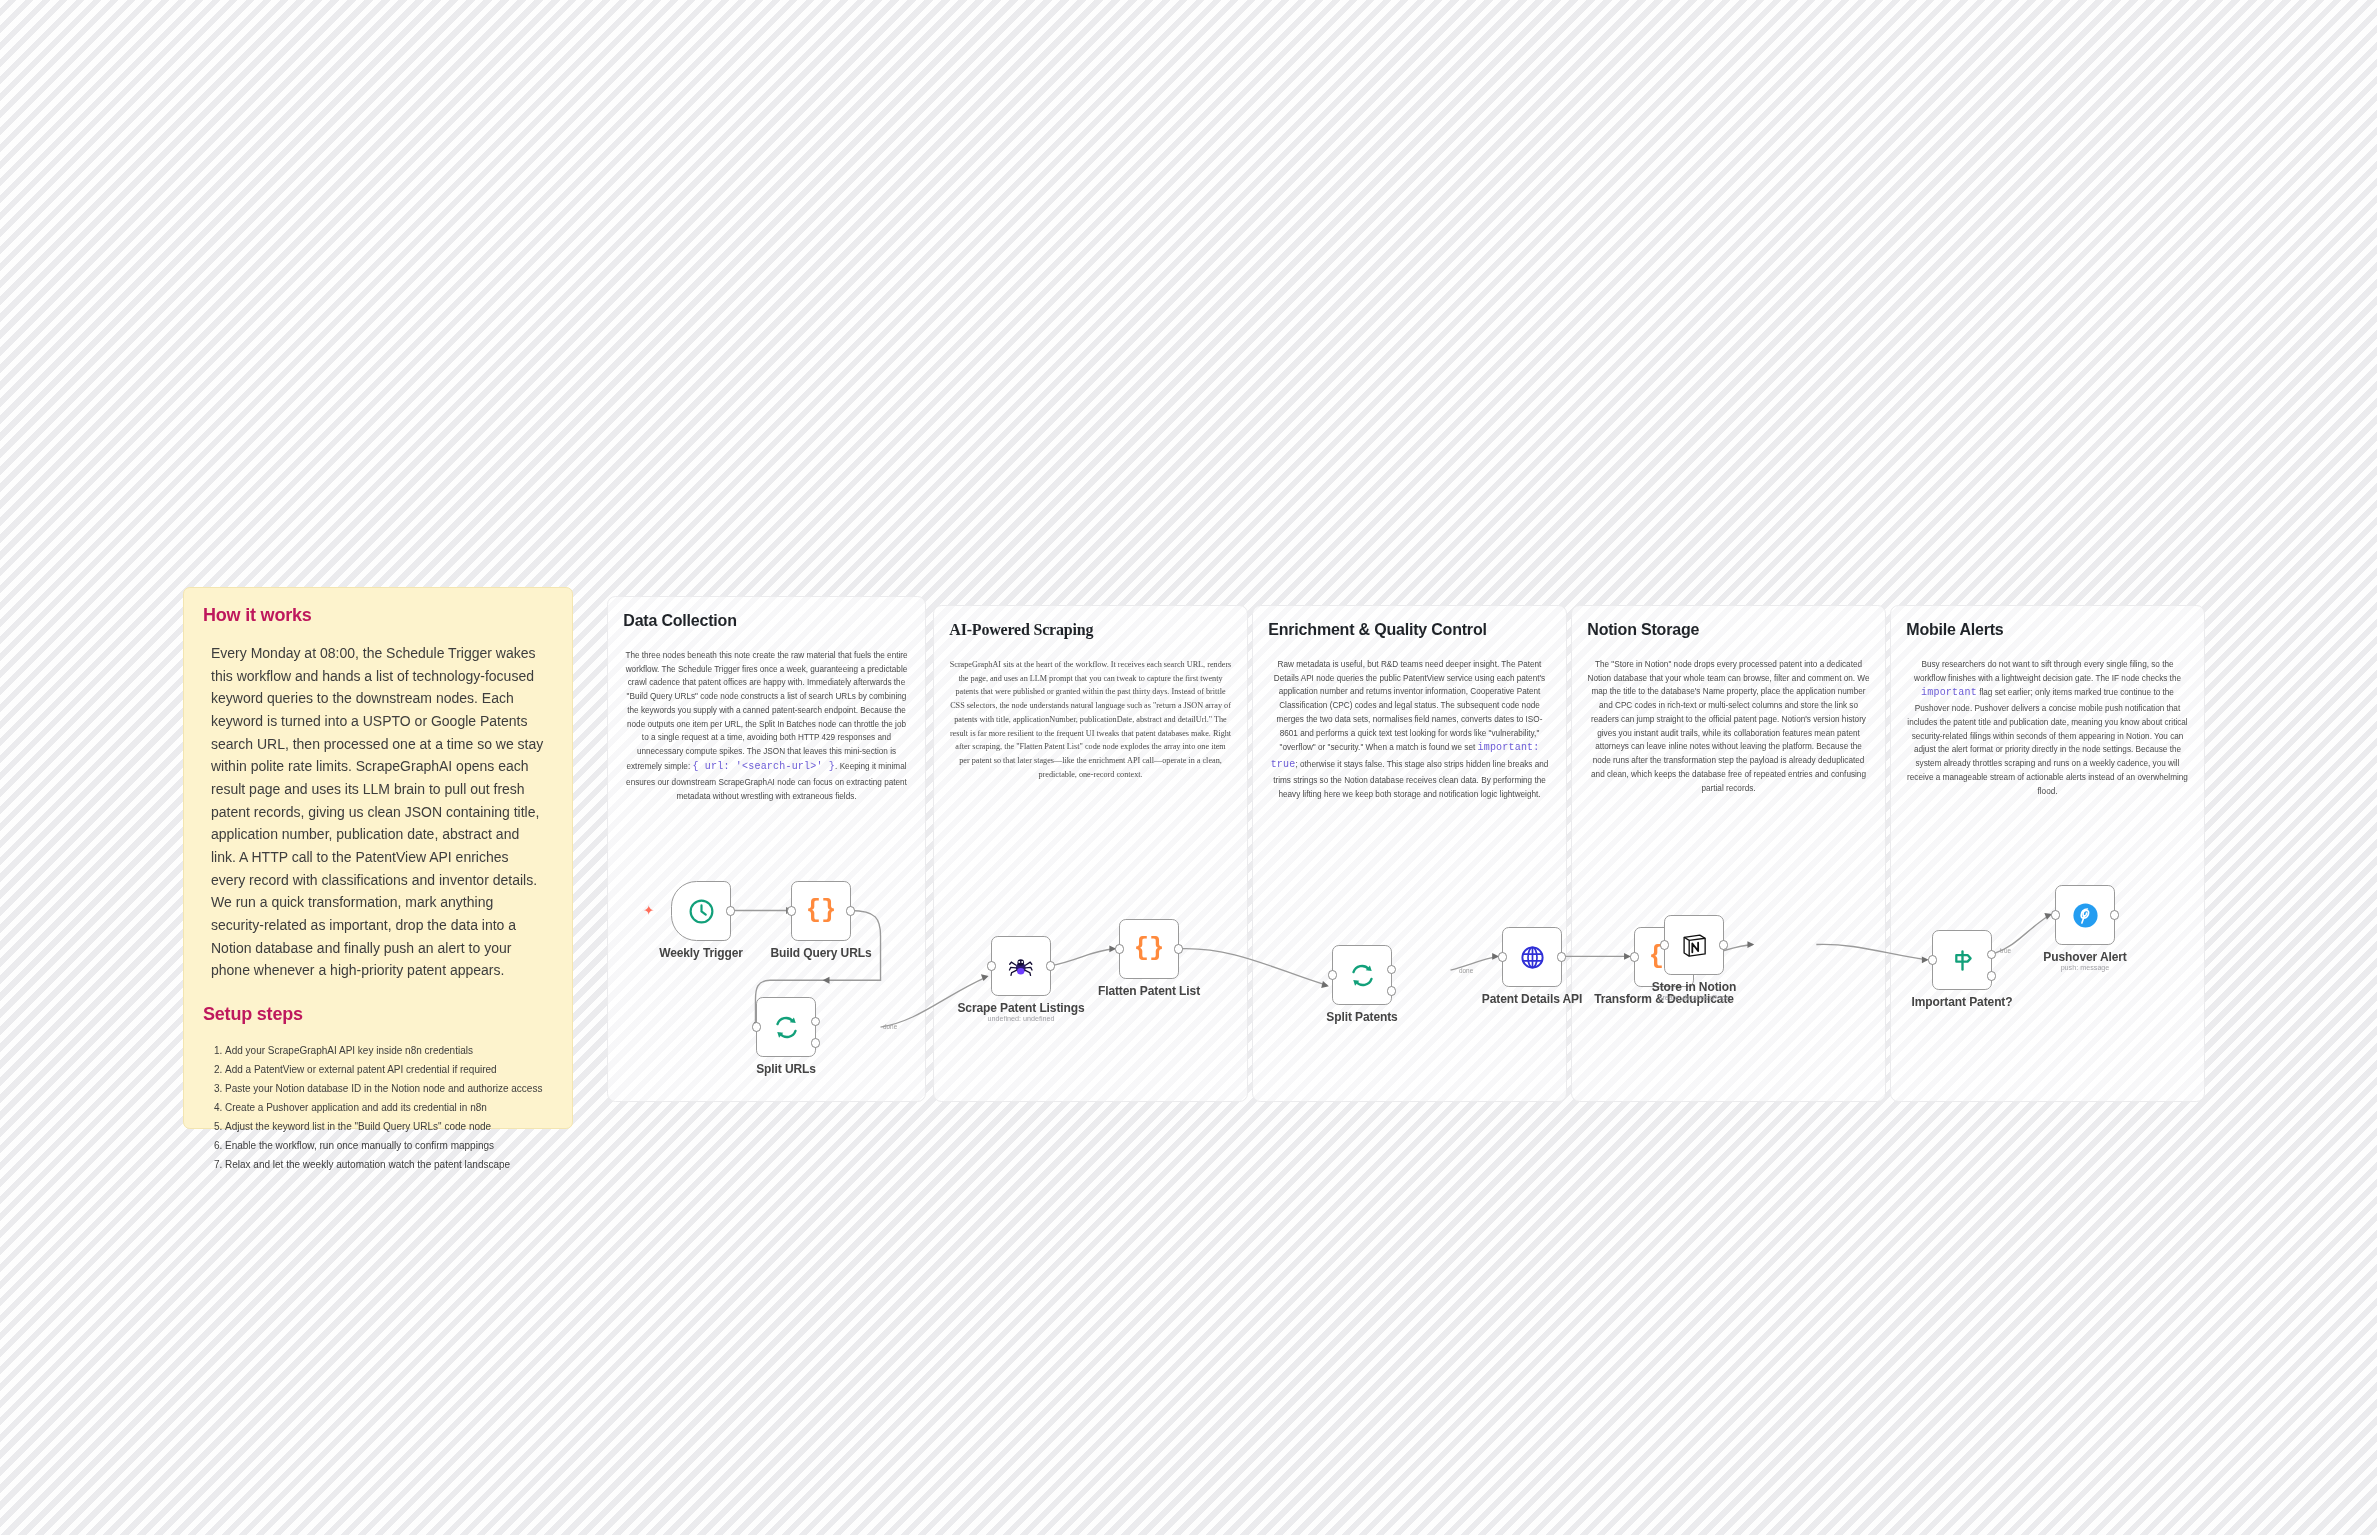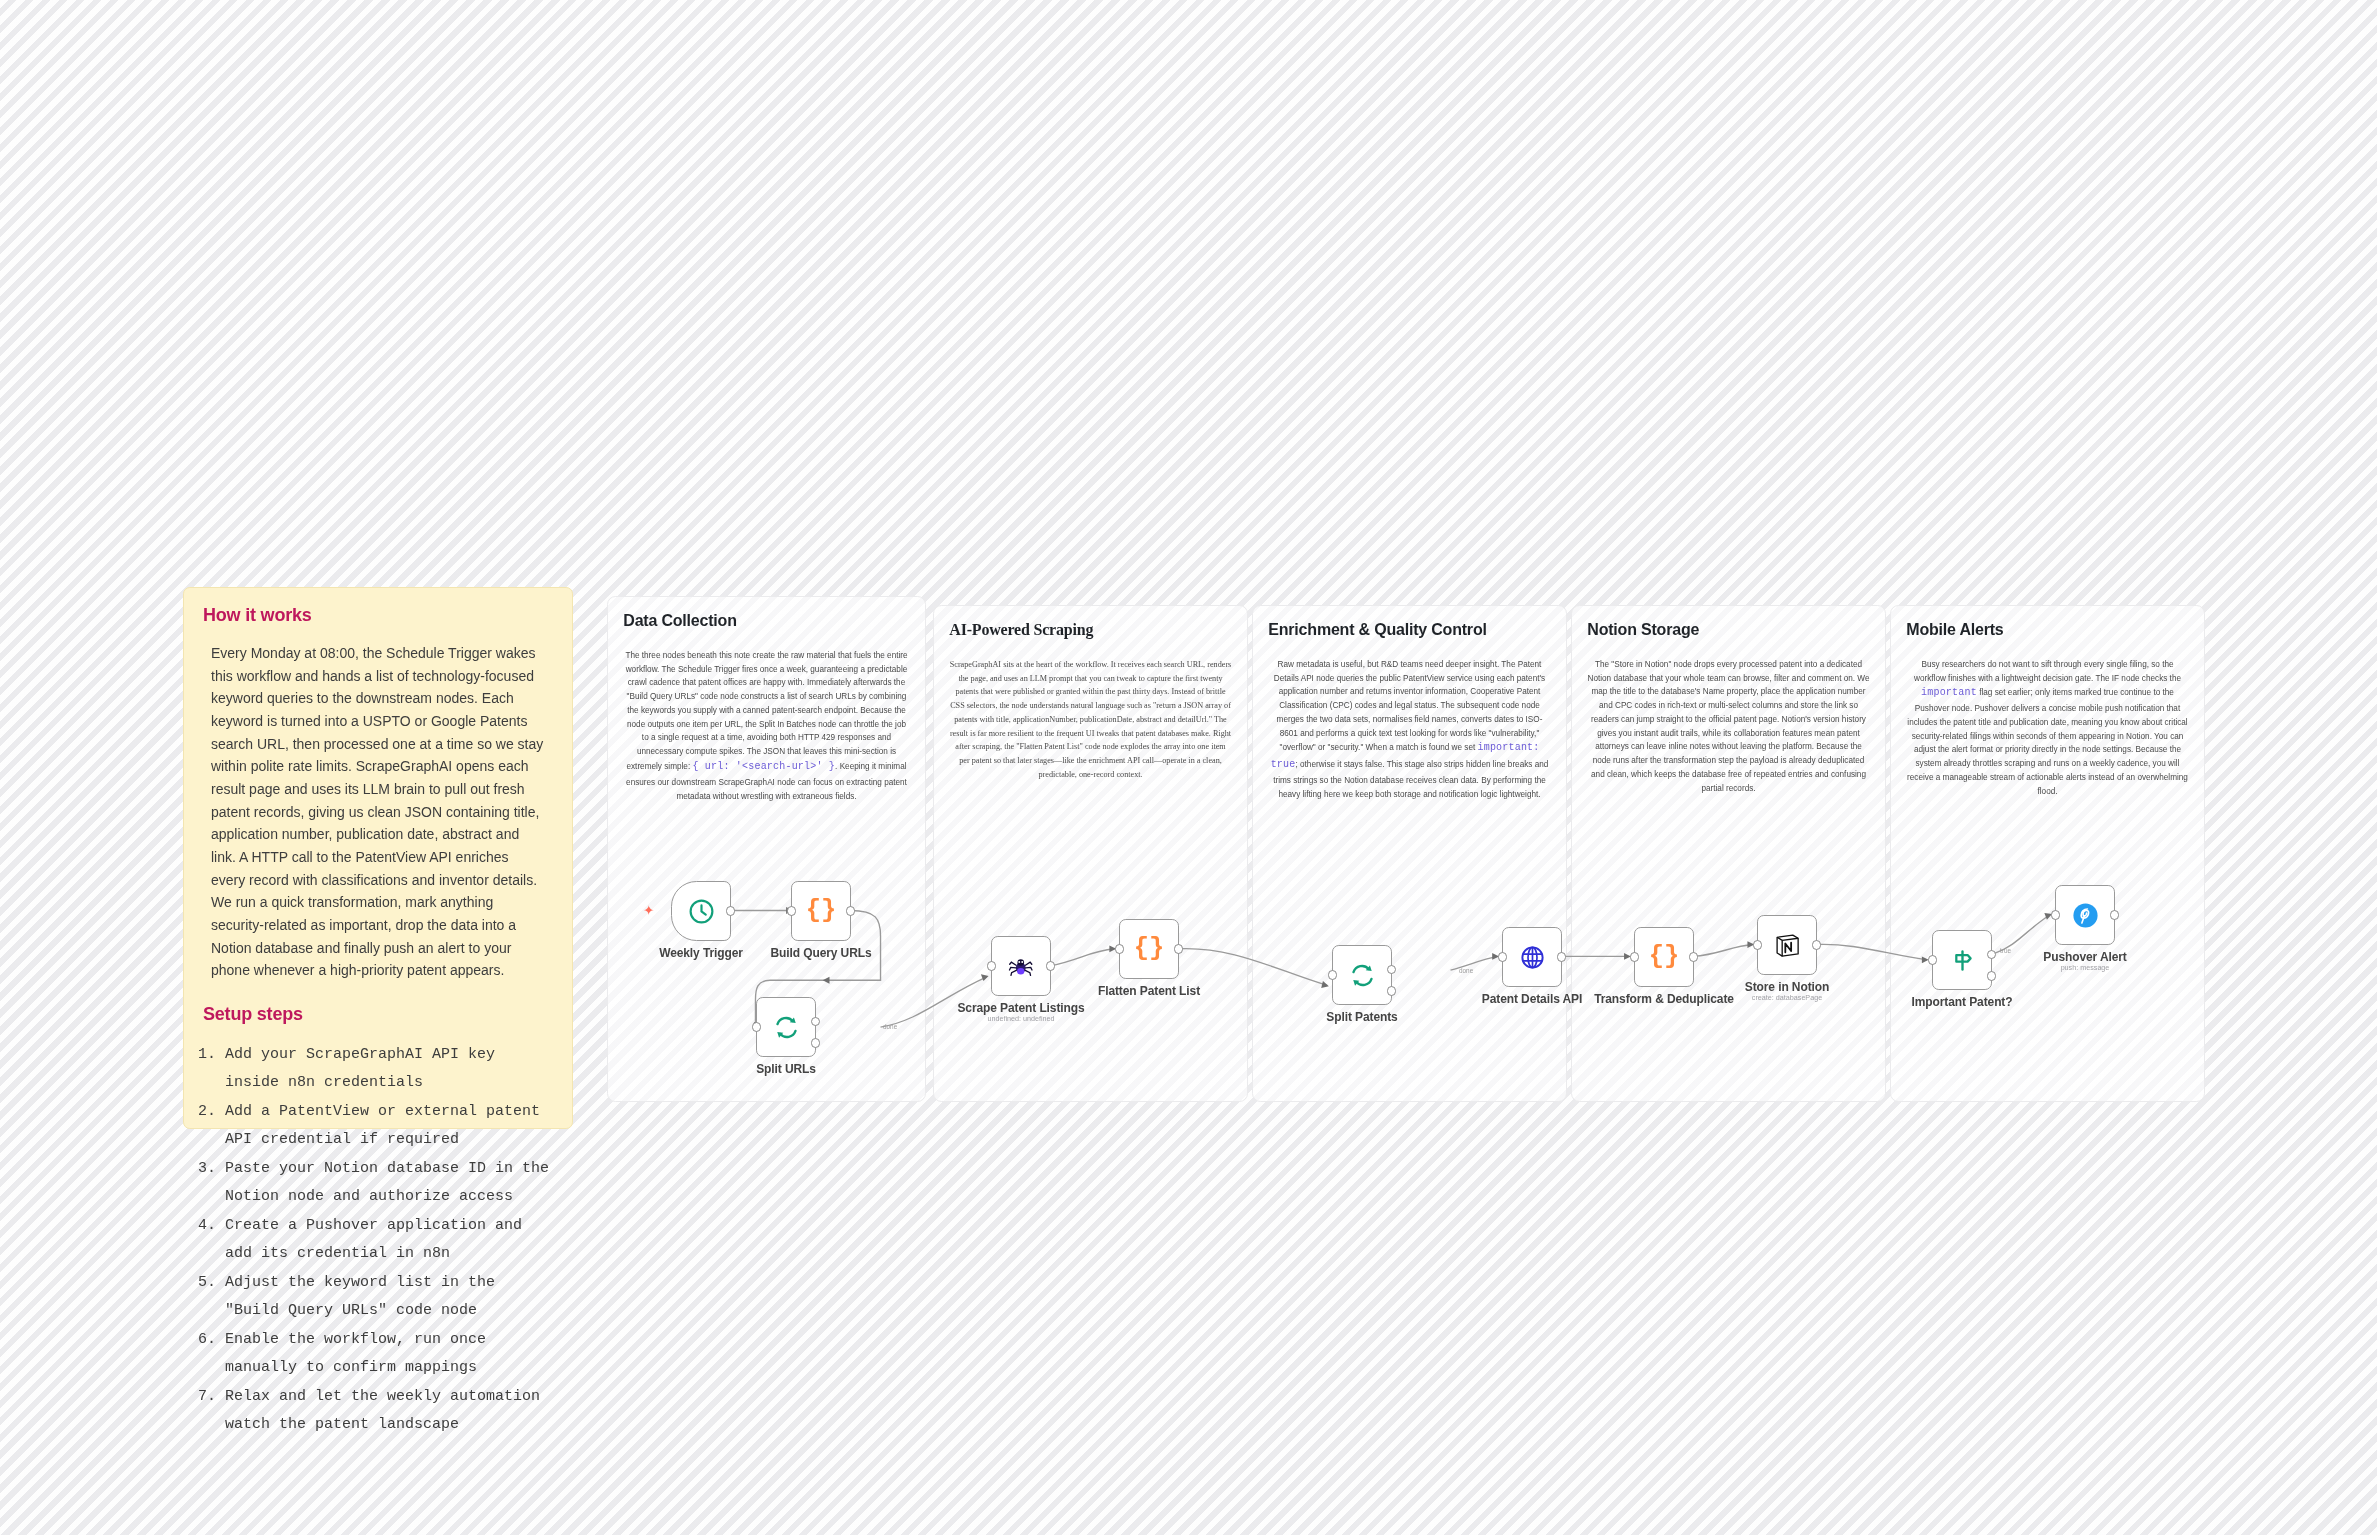--- a/index.html
+++ b/index.html
@@ -23,21 +23,21 @@
   }
   .sticky h2{
     font-size:18px;line-height:1.2;margin:0 0 15.3px 0;color:#be185d;font-weight:700;
     letter-spacing:-0.2px;
   }
   .sticky h2.second{margin-top:22px;}
   .sticky p{
     font-size:14px;line-height:1.62;margin:8px;color:#3d3d3d;
   }
   .sticky ol{
-    margin:10.2px 0 0 0;padding-left:22px;font-size:15px;line-height:1.9;color:#3d3d3d;font-family:Liberation Mono, monospace;
+    margin:10.2px 0 0 0;padding-left:22px;font-size:10px;line-height:1.9;color:#3d3d3d;
   }
 
   
   .panel{
     position:absolute;top:596px;height:506px;
     background:rgba(255,255,255,0.62);
     border:0.9px solid #ebebed;border-radius:8.5px;
     box-sizing:border-box;padding:13.6px 15.3px;
   }
   .panel h3{
@@ -274,21 +274,21 @@
 
   <div class="node" style="left:1634px;top:927px;">
     <div class="box">
       <span style="font-family:'Liberation Mono',monospace;font-size:25.5px;color:#ff8a3d;font-weight:700;line-height:1;">{}</span>
       <div class="port in"></div>
       <div class="port out"></div>
     </div>
     <div class="caption">Transform &amp; Deduplicate</div>
   </div>
 
-  <div class="node" style="left:1757px;top:915px;">
+  <div class="node" style="left:1664px;top:915px;">
     <div class="box">
       <svg width="29" height="29" viewBox="0 0 24 24">
         <path d="M3.4 5.2 L16.4 3.4 L20.8 6.0 L20.8 19.0 L7.6 20.8 L3.4 18.2 Z" fill="#ffffff" stroke="#111" stroke-width="1.1" stroke-linejoin="round"></path>
         <path d="M3.4 5.2 L7.6 7.8 L7.6 20.8" fill="none" stroke="#111" stroke-width="1.1" stroke-linejoin="round"></path>
         <path d="M7.6 7.8 L20.8 6.0" fill="none" stroke="#111" stroke-width="1.1"></path>
         <path d="M10.2 10.4 L10.2 17.6 M10.2 10.4 L15.0 16.6 M15.0 16.6 L15.0 9.7" fill="none" stroke="#111" stroke-width="1.5" stroke-linecap="round" stroke-linejoin="round"></path>
       </svg>
       <div class="port in"></div>
       <div class="port out"></div>
     </div>

